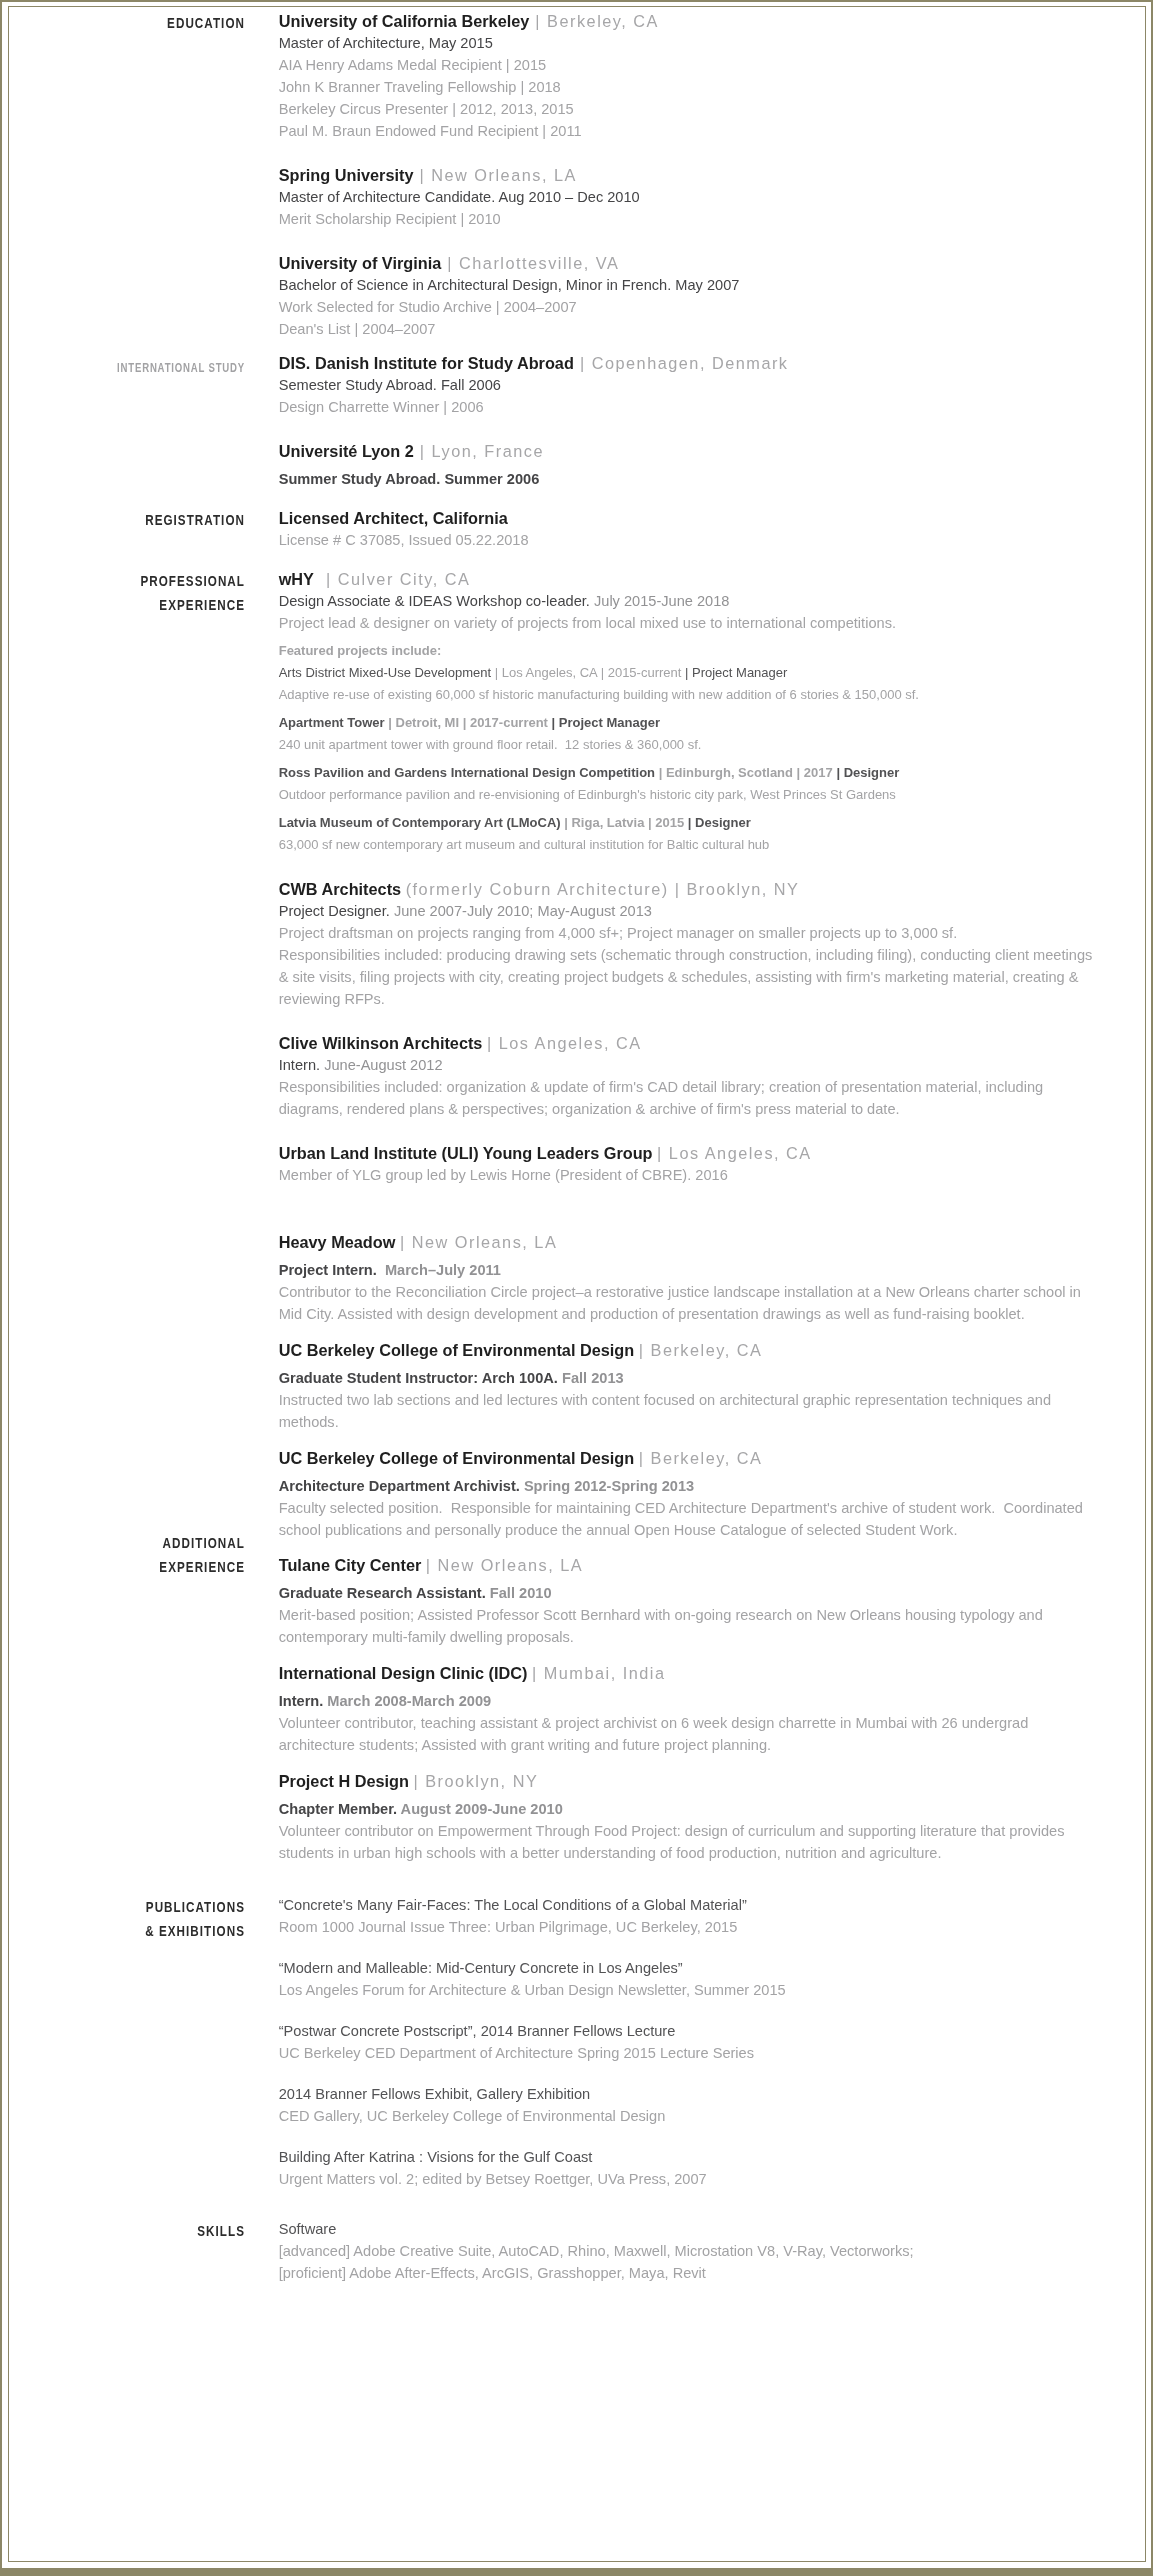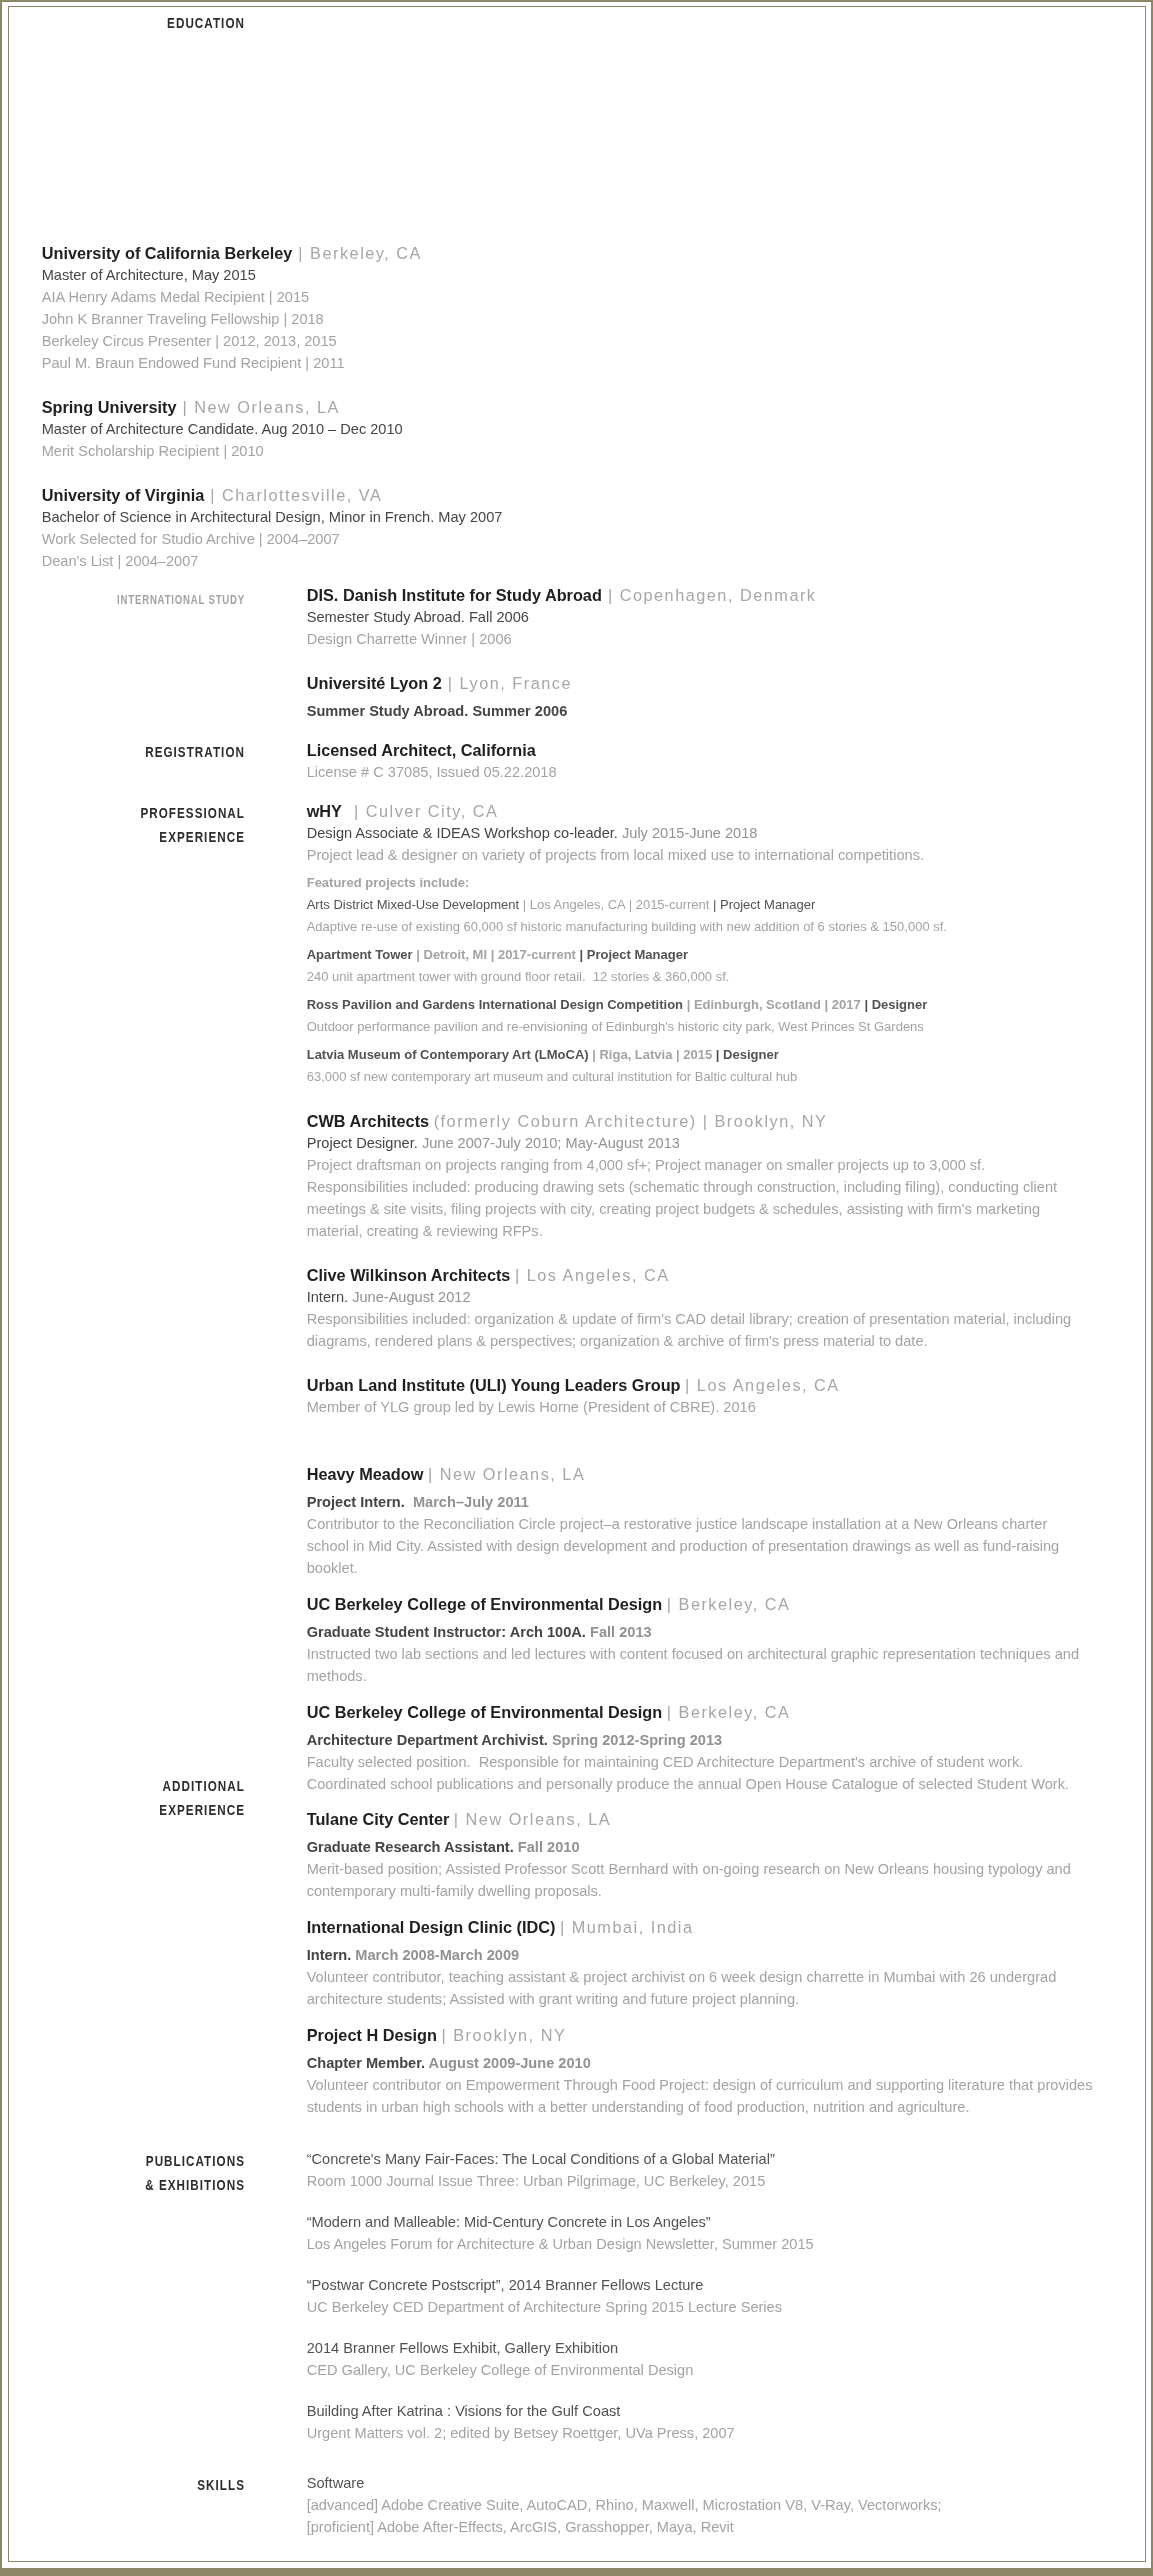--- a/index.html
+++ b/index.html
@@ -1,30 +1,30 @@
 <!DOCTYPE html>
 <html style="font-size:13.7px"><head>
 <meta charset="utf-8">
 <style>
   html,body{margin:0;padding:0;background:#ffffff;}
   body{width:1153px;height:2576px;position:relative;font-family:"Liberation Sans",sans-serif;overflow:hidden;}
   .frame-outer{position:absolute;left:0;top:0;right:0;bottom:0;border:2.6px solid #8c8767;border-bottom-width:8.6px;pointer-events:none;}
   .frame-inner{position:absolute;left:7.7px;top:6px;right:6.9px;bottom:13.7px;border:1.3px solid #8c8767;pointer-events:none;}
   .resume{position:absolute;left:13.7px;top:10.3px;width:1114px;}
   .row{display:flex;align-items:flex-start;margin-top:17px;}
-  .row:first-child{margin-top:0;flex-direction:column;}
+  .row:first-child{margin-top:0;}
   .row[data-section="international-study"]{margin-top:12px;}
   .row[data-section="additional-experience"]{margin-top:45px;align-items:center;}
   .row[data-section="skills"]{margin-top:8.6px;}
   .label{flex:0 0 231px;width:231px;text-align:right;margin-right:34px;color:#2c2c2c;
          font-weight:bold;font-size:14.6px;letter-spacing:1.3px;line-height:24px;
          transform:scaleX(0.8);transform-origin:100% 0;padding-top:0.9px;}
   .label-light{color:#a2a2a4;font-size:12px;padding-top:3.4px;letter-spacing:1px;}
   .content{width:814px;}
-  .block{margin-bottom:22px;margin-left:28px;}
+  .block{margin-bottom:22px;}
   .block:last-child{margin-bottom:0;}
   .row[data-section="additional-experience"] .block{margin-bottom:13.7px;}
   .row[data-section="publications-exhibitions"] .block{margin-bottom:19px;}
   .line{font-size:14.6px;line-height:22px;color:#a3a3a5;white-space:pre-wrap;}
   .line.head{font-size:16.3px;}
   .line.sm{font-size:13px;}
   .line.gap{margin-top:6px;font-weight:bold;}
   .seg-b{color:#1f1f1f;font-weight:bold;}
   .seg-loc{color:#a6a6a8;letter-spacing:1.5px;}
   .seg-d{color:#454547;}

